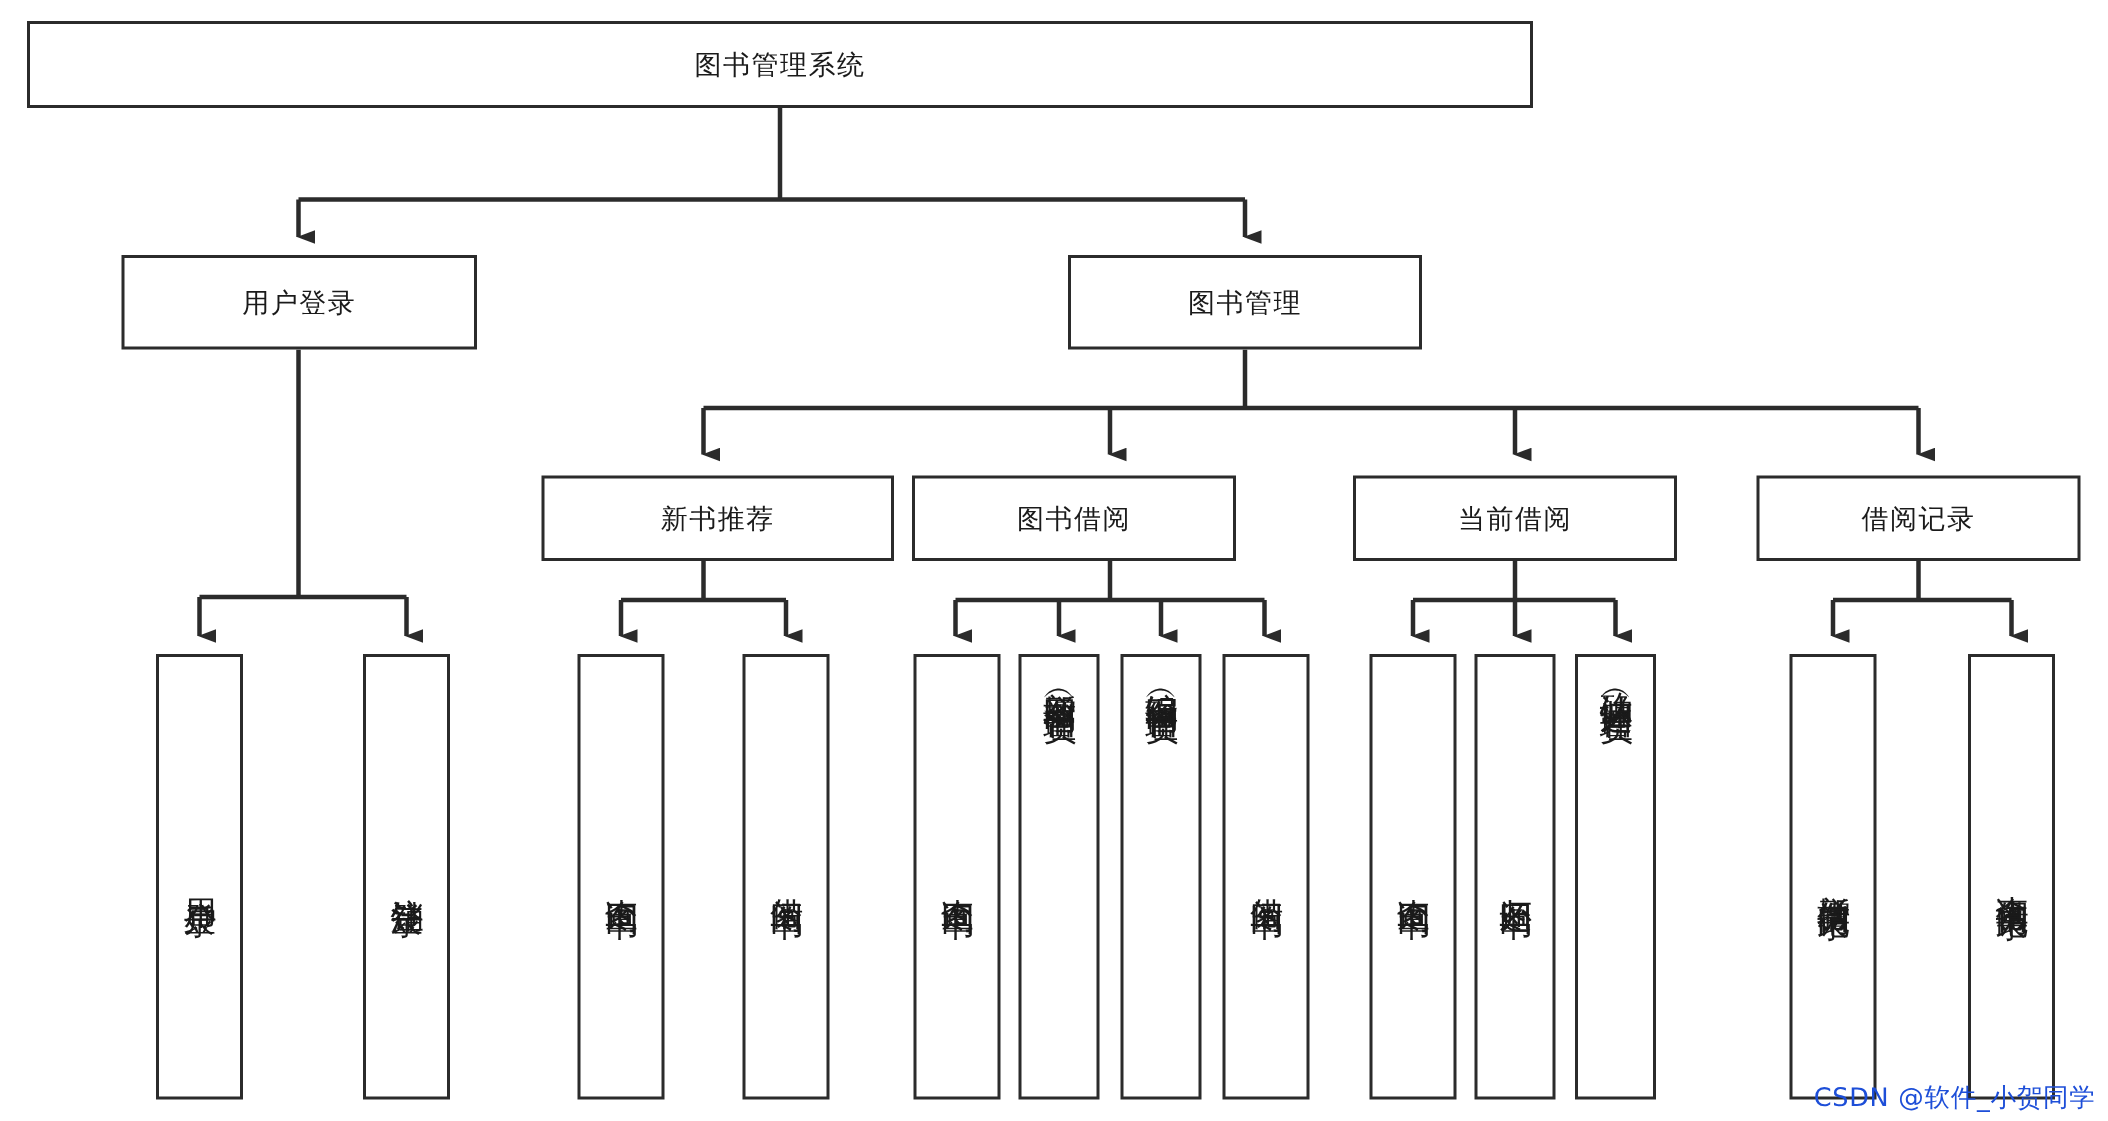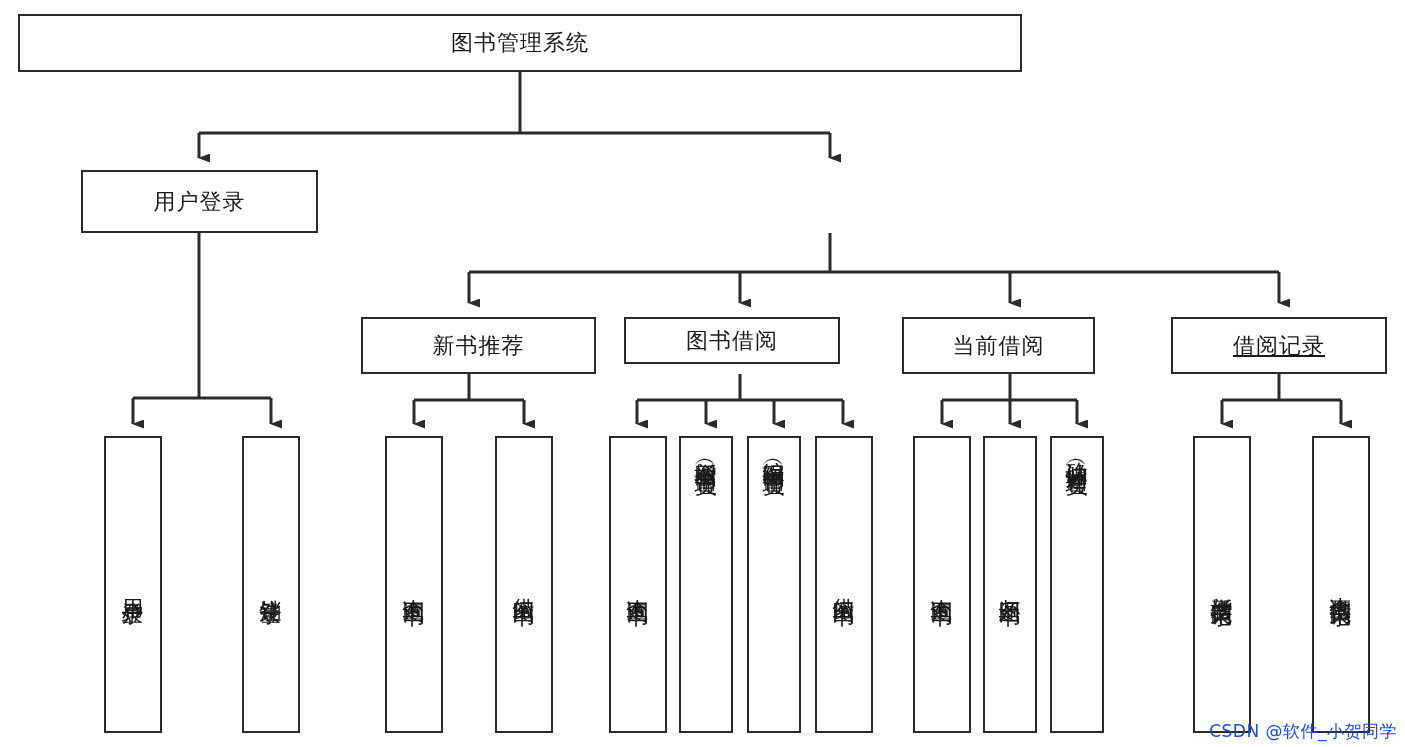--- a/index.html
+++ b/index.html
@@ -29,21 +29,21 @@
     position: absolute;
     box-sizing: border-box;
     border: 2px solid #2b2b2b;
     background: #ffffff;
     display: flex;
     align-items: center;
     justify-content: center;
     color: #1a1a1a;
   }
   .node.horiz {
-    font-size: 22px;
+    font-size: 18px;
     letter-spacing: 1px;
   }
   .node.vert {
     align-items: flex-start;
     justify-content: center;
     padding-top: 6px;
   }
   .vtext {
     writing-mode: vertical-rl;
     text-orientation: upright;
@@ -122,31 +122,34 @@
     </g>
   </svg>
 
   <div class="node horiz" style="left:18px; top:14px; width:1004px; height:58px;">
     <span>图书管理系统</span>
   </div>
 
   <div class="node horiz" style="left:81px; top:170px; width:237px; height:63px;">
     <span>用户登录</span>
   </div>
+  <div class="node horiz" style="left:712px; top:170px; width:236px; height:63px;">
+    <span>图书管理</span>
+  </div>
 
   <div class="node horiz" style="left:361px; top:317px; width:235px; height:57px;">
     <span>新书推荐</span>
   </div>
-  <div class="node horiz" style="left:624px; top:317px; width:216px; height:47px;font-family:Liberation Mono, monospace;">
+  <div class="node horiz" style="left:608px; top:317px; width:216px; height:57px;font-family:Liberation Mono, monospace;">
     <span>图书借阅</span>
   </div>
-  <div class="node horiz" style="left:902px; top:317px; width:193px; height:57px;">
+  <div class="node horiz" style="left:902px; top:317px; width:216px; height:57px;">
     <span>当前借阅</span>
   </div>
-  <div class="node horiz" style="left:1171px; top:317px; width:216px; height:57px;text-decoration:underline;">
+  <div class="node horiz" style="left:1171px; top:317px; width:216px; height:57px;">
     <span>借阅记录</span>
   </div>
 
   <div class="node vert mid" style="left:104px; top:436px; width:58px; height:297px;">
     <span class="vtext">用户登录</span>
   </div>
   <div class="node vert mid" style="left:242px; top:436px; width:58px; height:297px;">
     <span class="vtext">注销登录</span>
   </div>
 

